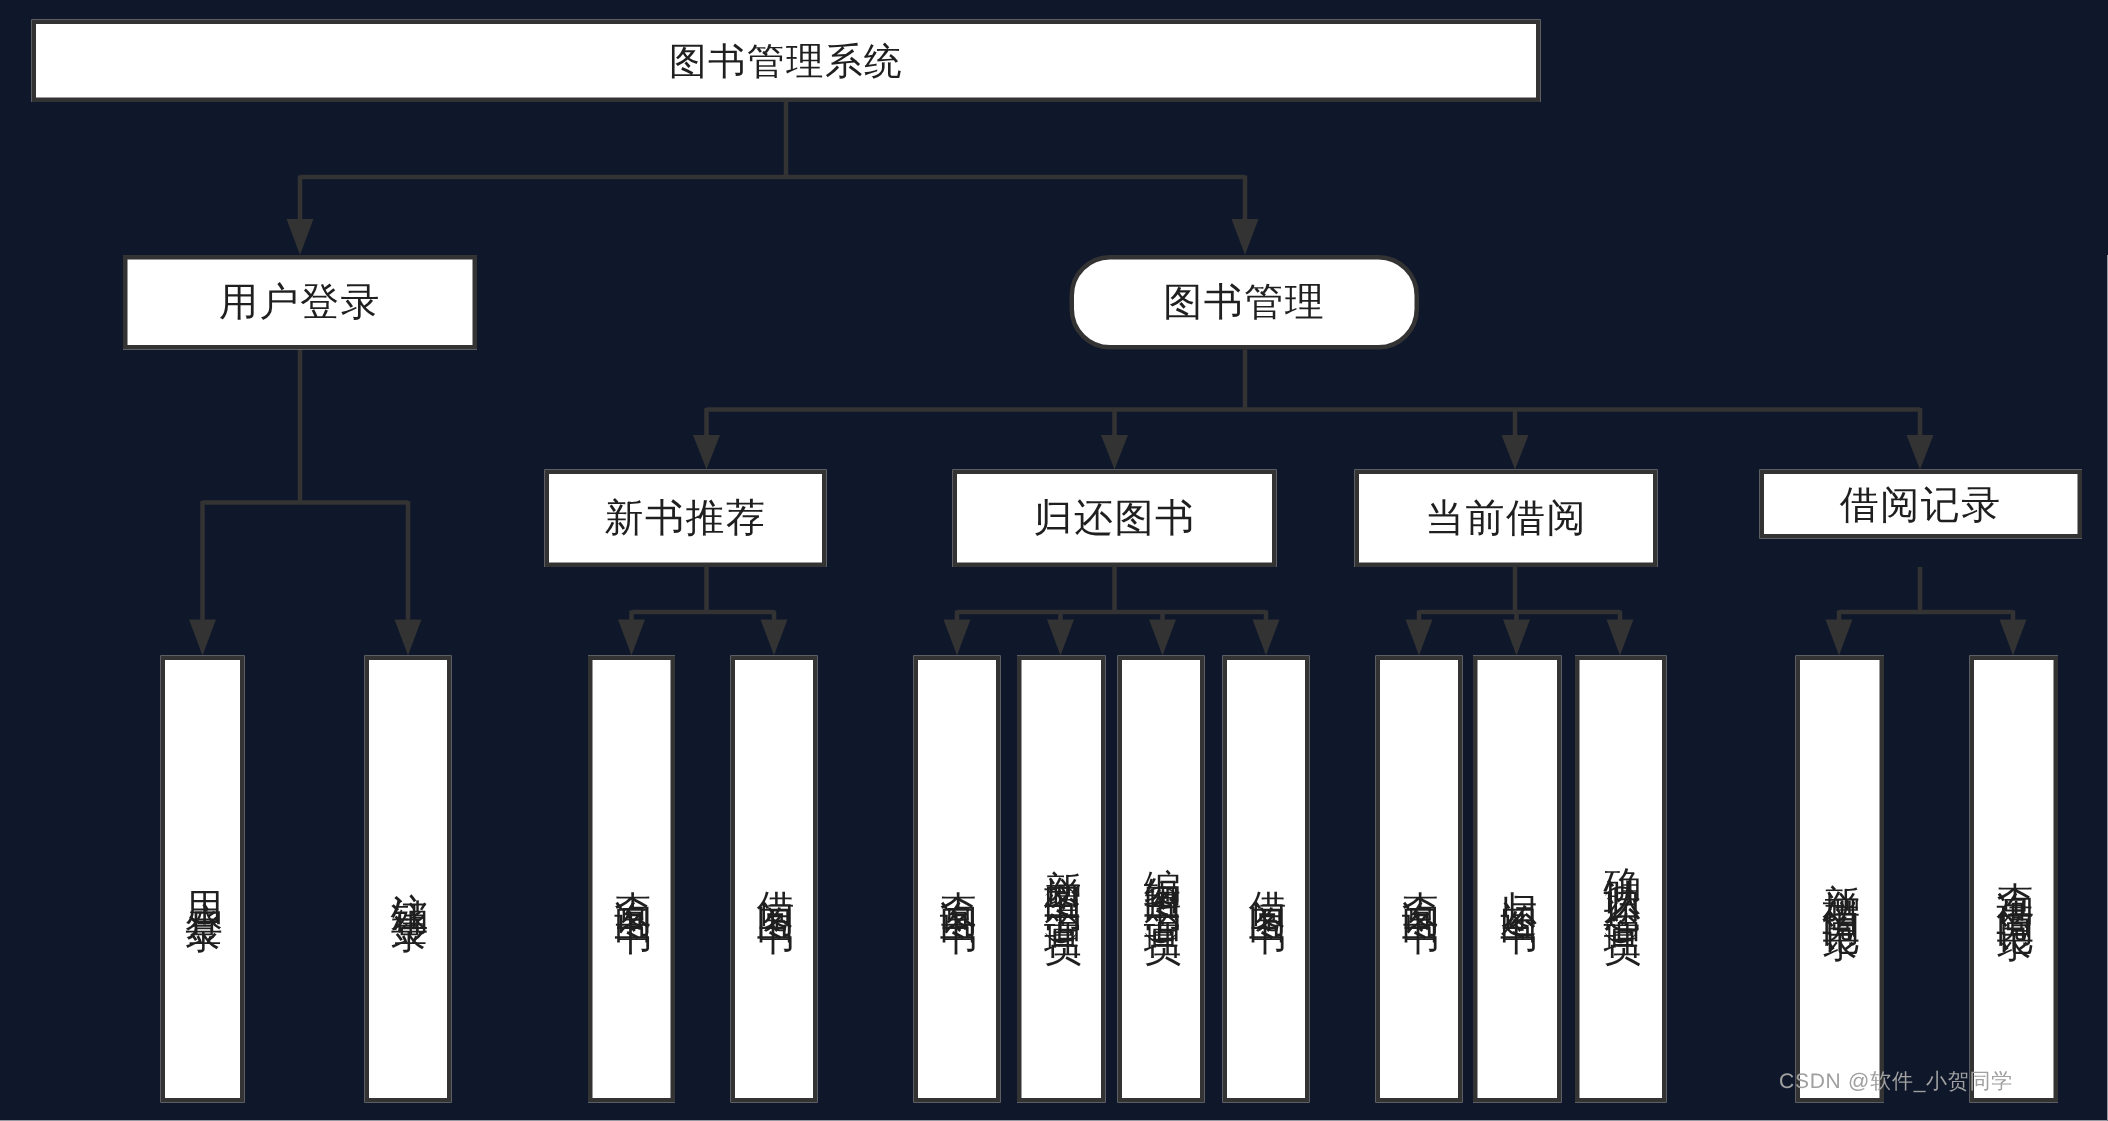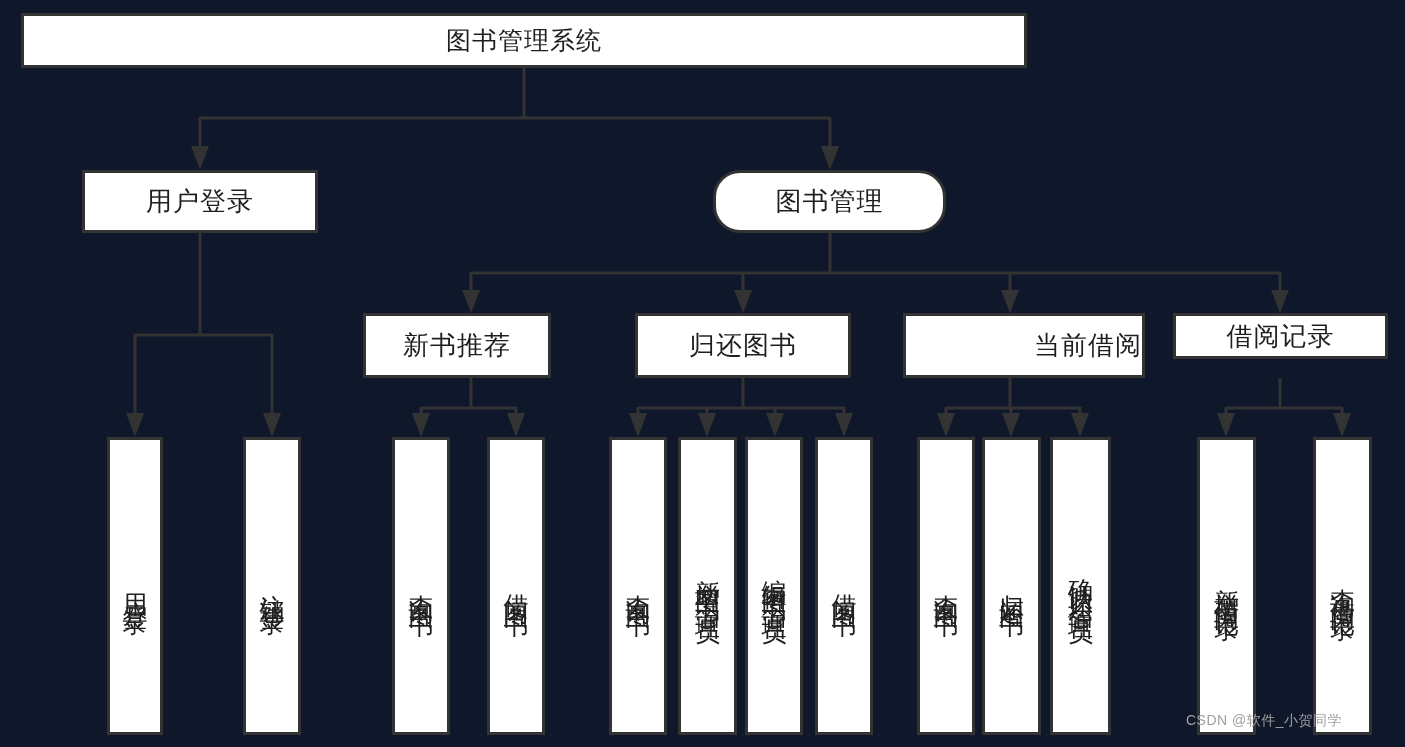--- a/index.html
+++ b/index.html
@@ -146,21 +146,21 @@
   <div class="node h-node" style="left:713px; top:170px; width:233px; height:63px;border-radius:27px;">
     <span>图书管理</span>
   </div>
 
   <div class="node h-node" style="left:363px; top:313px; width:188px; height:65px;">
     <span>新书推荐</span>
   </div>
   <div class="node h-node" style="left:635px; top:313px; width:216px; height:65px;">
     <span>归还图书</span>
   </div>
-  <div class="node h-node" style="left:903px; top:313px; width:242px; height:65px;justify-content:flex-end;">
+  <div class="node h-node" style="left:903px; top:313px; width:202px; height:65px;">
     <span>当前借阅</span>
   </div>
   <div class="node h-node" style="left:1173px; top:313px; width:215px; height:46px;">
     <span>借阅记录</span>
   </div>
 
   <div class="node leaf" style="left:107px; width:56px;">
     <span class="vtext">用户登录</span>
   </div>
   <div class="node leaf" style="left:243px; width:58px;">

